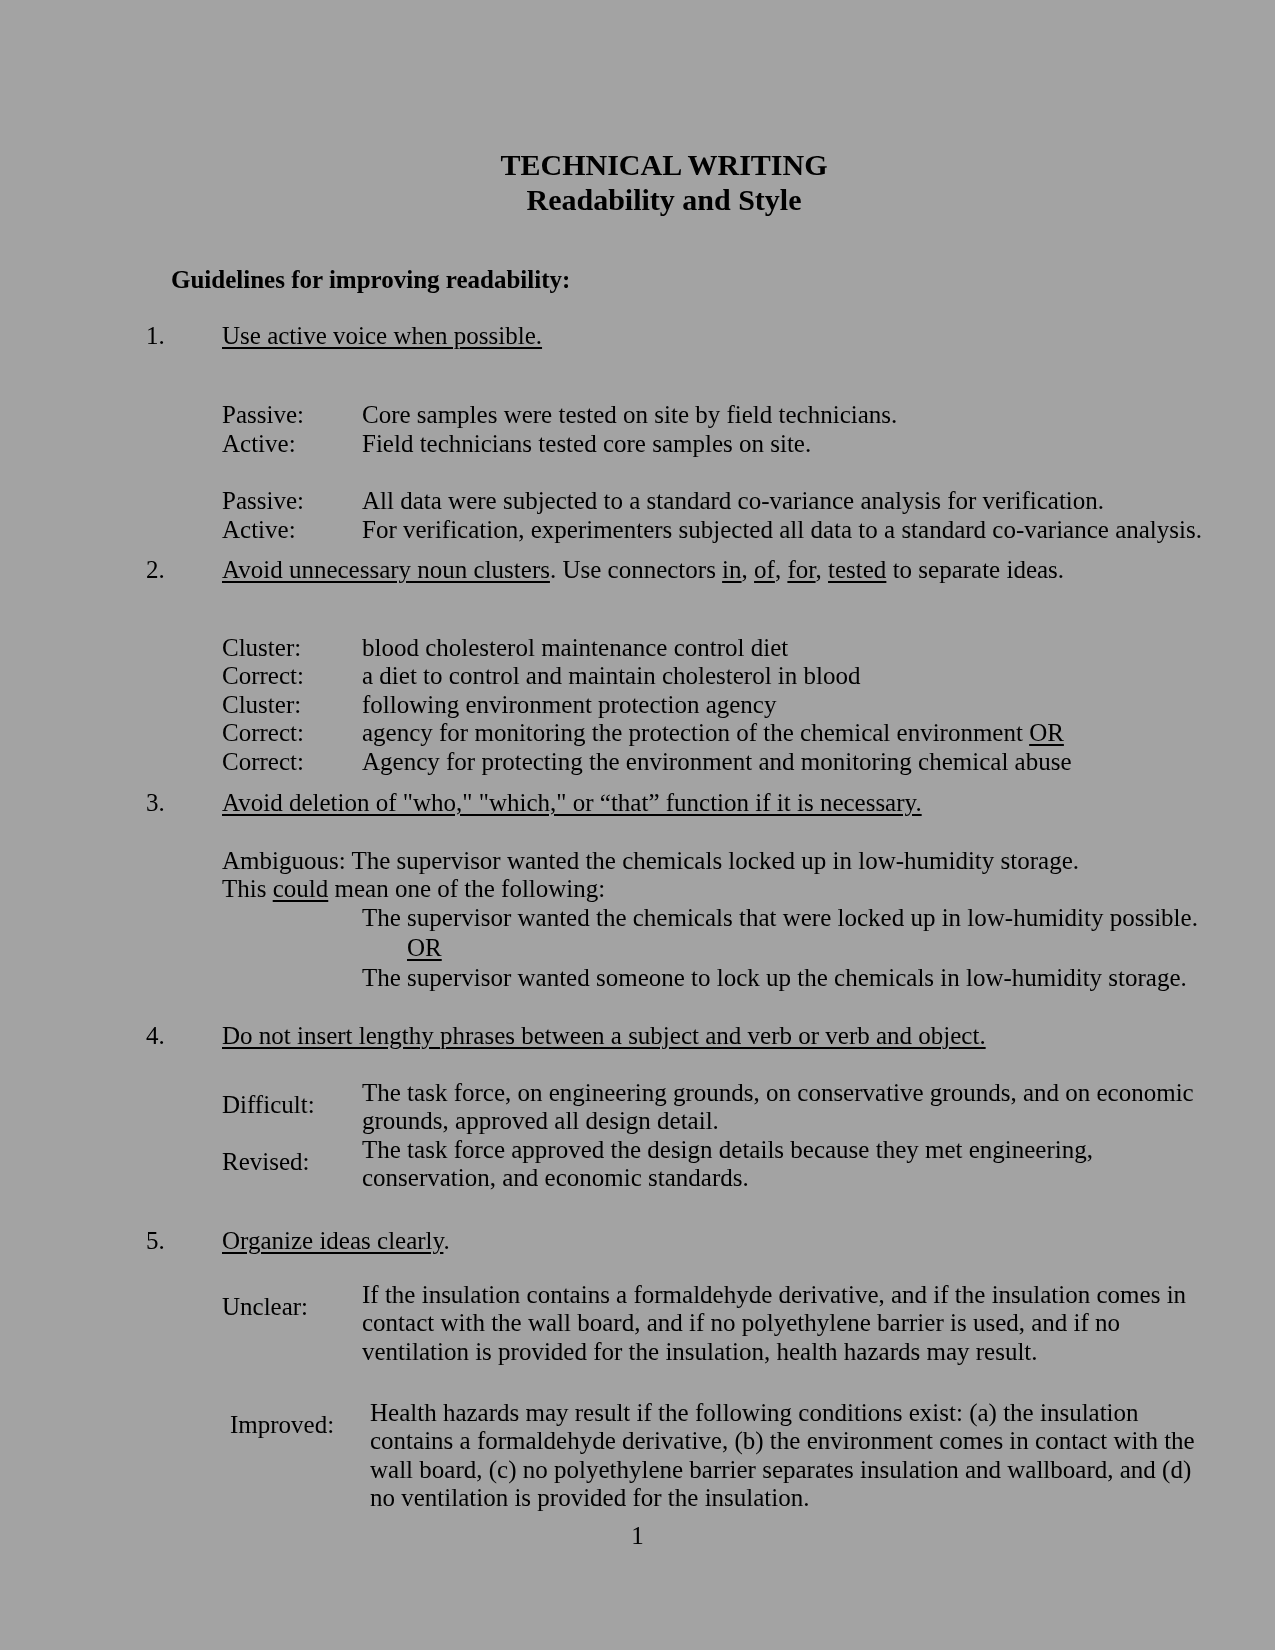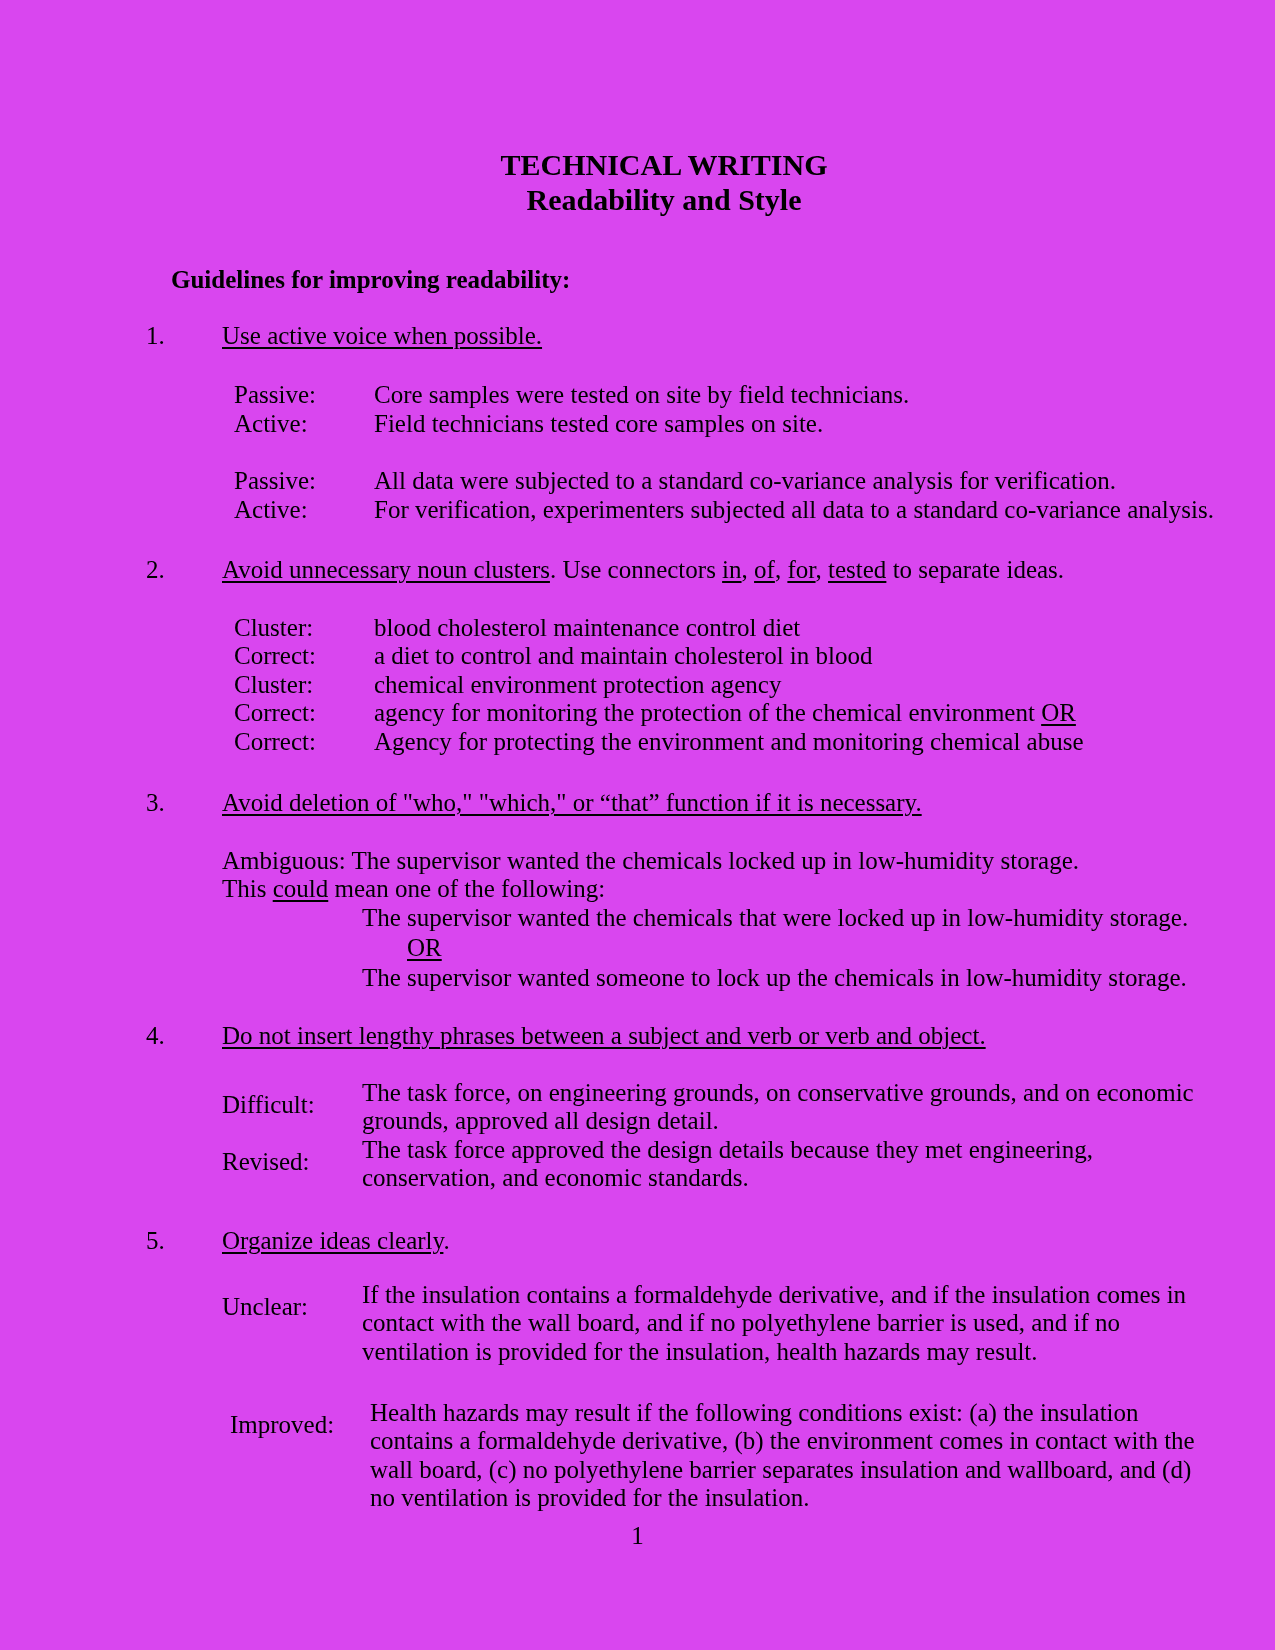--- a/index.html
+++ b/index.html
@@ -1,39 +1,39 @@
 <!DOCTYPE html>
 <html><head>
 <meta charset="utf-8">
 <style>
   html, body { margin: 0; padding: 0; background: #e8e8e8; }
   .page {
     position: relative;
     width: 1275px;
     height: 1650px;
-    background: #d946ef;
+    background: #a3a3a3;
     font-family: "Liberation Serif", "DejaVu Serif", serif;
     font-size: 25px;
     color: #000000;
     overflow: hidden;
   }
   .abs { position: absolute; white-space: nowrap; }
   .u { text-decoration: underline; text-decoration-thickness: 2px; text-underline-offset: 3px; }
   .title {
     left: 144px; width: 1040px;
     text-align: center;
     font-weight: bold;
     font-size: 30px;
     line-height: 35px;
   }
   .bold { font-weight: bold; margin-left: 27px; }
   .num { position: absolute; left: 146px; top: 0; }
   .htext { position: absolute; left: 222px; top: 0; white-space: nowrap; }
   .heading { left: 0; width: 1275px; height: 30px; }
-  .row { left: 234px; }
+  .row { left: 222px; margin-top: 20px; }
   .row .lbl { display: inline-block; width: 140px; }
   .hang { left: 222px; }
   .hang .lbl { position: absolute; left: 0; top: 12px; line-height: 28.4px; }
   .hang .lines { margin-left: 140px; }
   .pline { line-height: 28.4px; white-space: nowrap; }
   .indent3 { left: 362px; }
   .indent4 { left: 407px; }
   .pagenum { left: 0; width: 1275px; text-align: center; }
 </style>
 </head>
@@ -71,37 +71,37 @@
     <span class="htext"><span class="u">Avoid unnecessary noun clusters</span><span>. Use connectors </span><span class="u">in</span><span>, </span><span class="u">of</span><span>, </span><span class="u">for</span><span>, </span><span class="u">tested</span><span> to separate ideas.</span></span>
   </div>
 
   <div class="abs row" style="top:614px;">
     <span class="lbl">Cluster:</span><span>blood cholesterol maintenance control diet</span>
   </div>
   <div class="abs row" style="top:642px;">
     <span class="lbl">Correct:</span><span>a diet to control and maintain cholesterol in blood</span>
   </div>
   <div class="abs row" style="top:671px;">
-    <span class="lbl">Cluster:</span><span>chemical environment protection agency</span>
+    <span class="lbl">Cluster:</span><span>following environment protection agency</span>
   </div>
   <div class="abs row" style="top:699px;">
     <span class="lbl">Correct:</span><span>agency for monitoring the protection of the chemical environment </span><span class="u">OR</span>
   </div>
   <div class="abs row" style="top:728px;">
     <span class="lbl">Correct:</span><span>Agency for protecting the environment and monitoring chemical abuse</span>
   </div>
 
   <div class="abs heading" style="top:789px;">
     <span class="num">3.</span>
     <span class="htext"><span class="u">Avoid deletion of "who," "which," or “that” function if it is necessary.</span></span>
   </div>
 
   <div class="abs" style="left:222px; top:847px;">Ambiguous: The supervisor wanted the chemicals locked up in low-humidity storage.</div>
   <div class="abs" style="left:222px; top:875px;"><span>This </span><span class="u">could</span><span> mean one of the following:</span></div>
-  <div class="abs indent3" style="top:904px;">The supervisor wanted the chemicals that were locked up in low-humidity storage.</div>
+  <div class="abs indent3" style="top:904px;">The supervisor wanted the chemicals that were locked up in low-humidity possible.</div>
   <div class="abs indent4" style="top:934px;"><span class="u">OR</span></div>
   <div class="abs indent3" style="top:964px;">The supervisor wanted someone to lock up the chemicals in low-humidity storage.</div>
 
   <div class="abs heading" style="top:1022px;">
     <span class="num">4.</span>
     <span class="htext"><span class="u">Do not insert lengthy phrases between a subject and verb or verb and object.</span></span>
   </div>
 
   <div class="abs hang" style="top:1079px;">
     <span class="lbl">Difficult:</span>

